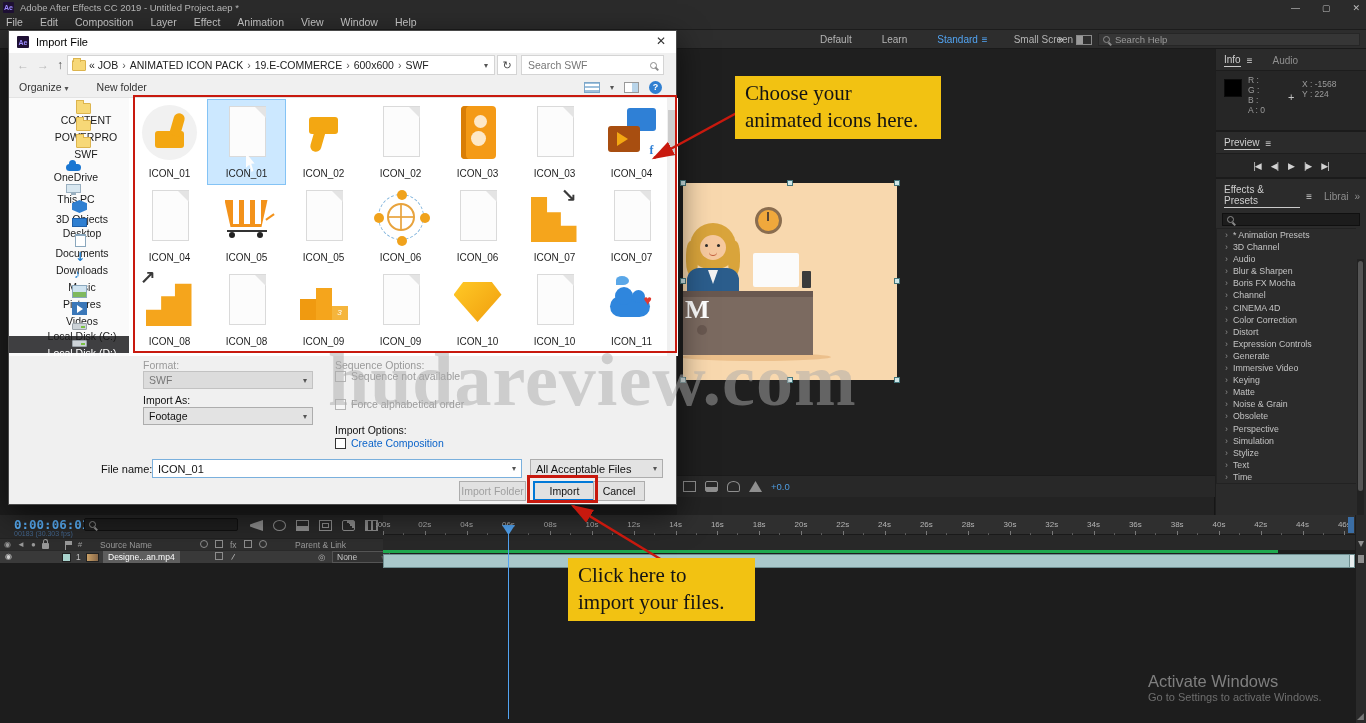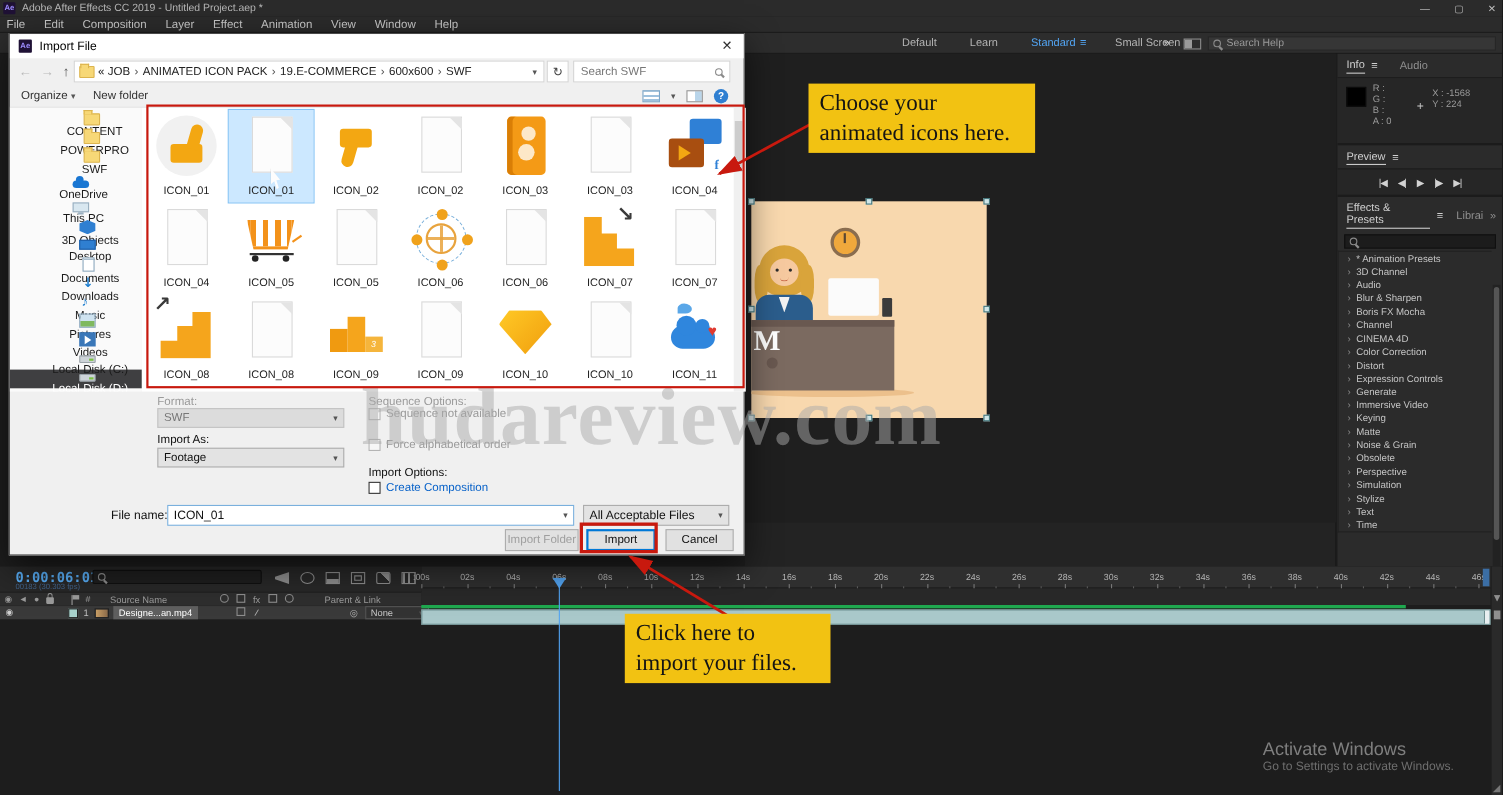--- a/index.html
+++ b/index.html
@@ -140,21 +140,21 @@
   .crumb-box { position:absolute; left:58px; top:2px; width:428px; height:20px; background:#fff; border:1px solid #d4d4d4; display:flex; align-items:center; font-size:10.5px; color:#222; gap:3px; padding-left:4px; overflow:hidden; }
   .mini-folder { width:14px; height:11px; background:#f7d877; border:1px solid #dcb44e; border-radius:1px; position:relative; flex:none; }
   .mini-folder::before { content:""; position:absolute; left:0; top:-3px; width:6px; height:3px; background:#f7d877; border:1px solid #dcb44e; border-bottom:none; }
   .crumb { white-space:nowrap; }
   .crumb:not(:last-child)::after { content:"›"; color:#555; margin:0 4px; }
   .crumb-caret { position:absolute; right:6px; color:#555; font-size:8px; }
   .refresh-box { position:absolute; left:488px; top:2px; width:20px; height:20px; border:1px solid #d4d4d4; background:#fff; display:flex; align-items:center; justify-content:center; color:#444; font-size:11px; }
   .dlg-search { position:absolute; left:512px; top:2px; width:143px; height:20px; background:#fff; border:1px solid #d4d4d4; display:flex; align-items:center; justify-content:space-between; padding:0 6px; color:#767676; font-size:10.5px; }
   .dlg-toolbar { position:absolute; left:0; top:46px; width:100%; height:21px; border-bottom:1px solid #e3e3e3; display:flex; align-items:center; color:#333; font-size:10.5px; }
   .tb-organize { margin-left:10px; }
-  .tb-newfolder { margin-left:16px; }
+  .tb-newfolder { margin-left:28px; }
   .tb-right { position:absolute; right:14px; display:flex; align-items:center; gap:10px; }
   .view-icon { width:16px; height:11px; border:1px solid #7da7c9; background:repeating-linear-gradient(0deg,#9ec1dd 0 2px,#fff 2px 4px); }
   .pane-icon { width:15px; height:11px; border:1px solid #999; background:linear-gradient(90deg,#fff 55%,#b9d5ea 45%); }
   .help-icon { width:13px; height:13px; border-radius:50%; background:#2f7fd1; color:#fff; font-size:9px; font-weight:bold; display:flex; align-items:center; justify-content:center; }
   .dlg-body { position:absolute; left:0; top:67px; width:100%; height:258px; }
   .tree { position:absolute; left:0; top:0; width:120px; height:258px; background:#fafafa; overflow:hidden; padding-top:3px; }
   .tree-item { display:flex; align-items:center; height:17px; color:#1a1a1a; font-size:10.5px; white-space:nowrap;flex-direction:column; }
   .tree-item.gap { margin-top:7px; }
   .tree-item.selected { background:#3f3f41; color:#fff; }
   .tree-item.ind0 { padding-left:14px; }
@@ -307,20 +307,27 @@
       </div>
       <div class="handle" style="left:3px;top:131px"></div>
       <div class="handle" style="left:110px;top:131px"></div>
       <div class="handle" style="left:217px;top:131px"></div>
       <div class="handle" style="left:217px;top:229px"></div>
       <div class="handle" style="left:217px;top:328px"></div>
       <div class="handle" style="left:110px;top:328px"></div>
       <div class="handle" style="left:3px;top:328px"></div>
       <div class="handle" style="left:3px;top:229px"></div>
     </div>
+    <div class="viewer-toolbar">
+      <span class="vt-icon"></span>
+      <span class="vt-icon b2"></span>
+      <span class="vt-icon b3"></span>
+      <span class="vt-icon b4"></span>
+      <span class="exposure">+0.0</span>
+    </div>
   </div>
 
   <div class="rightcol">
     <div class="panel-head">
       <span class="tab-underline">Info</span>
       <span>≡</span>
       <span class="dim" style="margin-left:14px">Audio</span>
     </div>
     <div class="info-body">
       <span class="swatch"></span>
@@ -842,21 +849,21 @@
       <span class="fname-box">
         <span>ICON_01</span>
           <span class="caret-g">▾</span>
       </span>
       <span class="ftype-box">
         <span>All Acceptable Files</span>
           <span class="caret-g">▾</span>
       </span>
       <span class="btn disabled" style="left:450px;width:67px">Import Folder</span>
       <span class="btn primary" style="left:524px;width:63px">Import</span>
-      <span class="btn" style="left:596px;width:62px">Cancel</span>
+      <span class="btn" style="left:584px;width:52px">Cancel</span>
     </div>
   </div>
 
   <div class="watermark">hudareview.com</div>
 
   <div class="annot-rect" style="left:133px;top:95px;width:544px;height:258px;z-index:7"></div>
   <div class="annot-rect" style="left:527px;top:475px;width:71px;height:28px;border-width:3px;z-index:7"></div>
   <div class="note" style="left:735px;top:76px;width:206px">Choose your animated icons here.</div>
   <div class="note" style="left:568px;top:558px;width:187px">Click here to import your files.</div>
   <svg class="annot-svg" width="1366" height="723">

